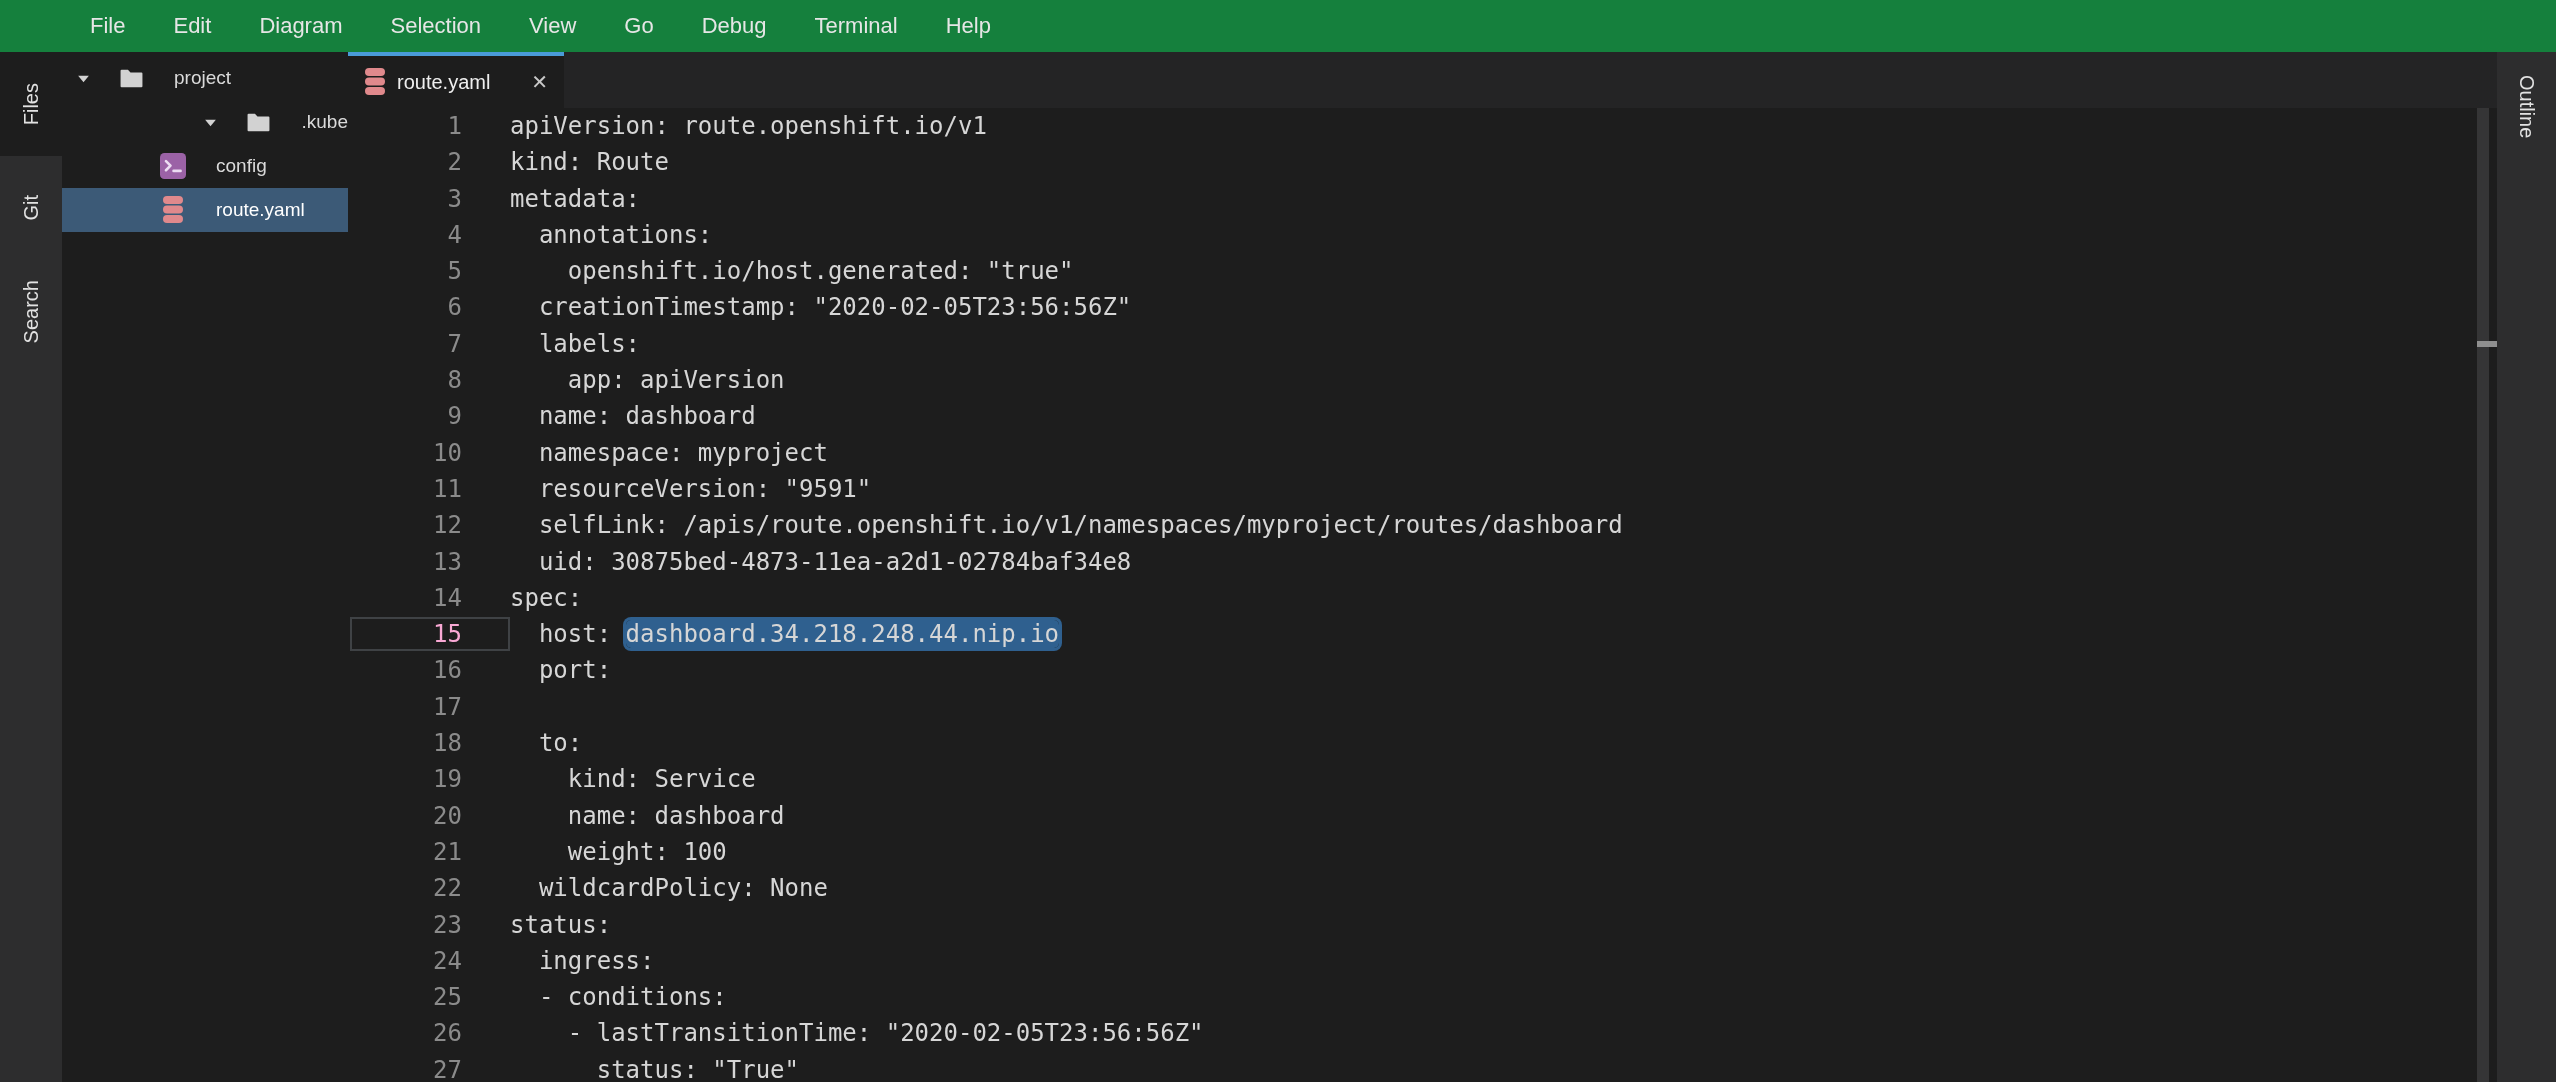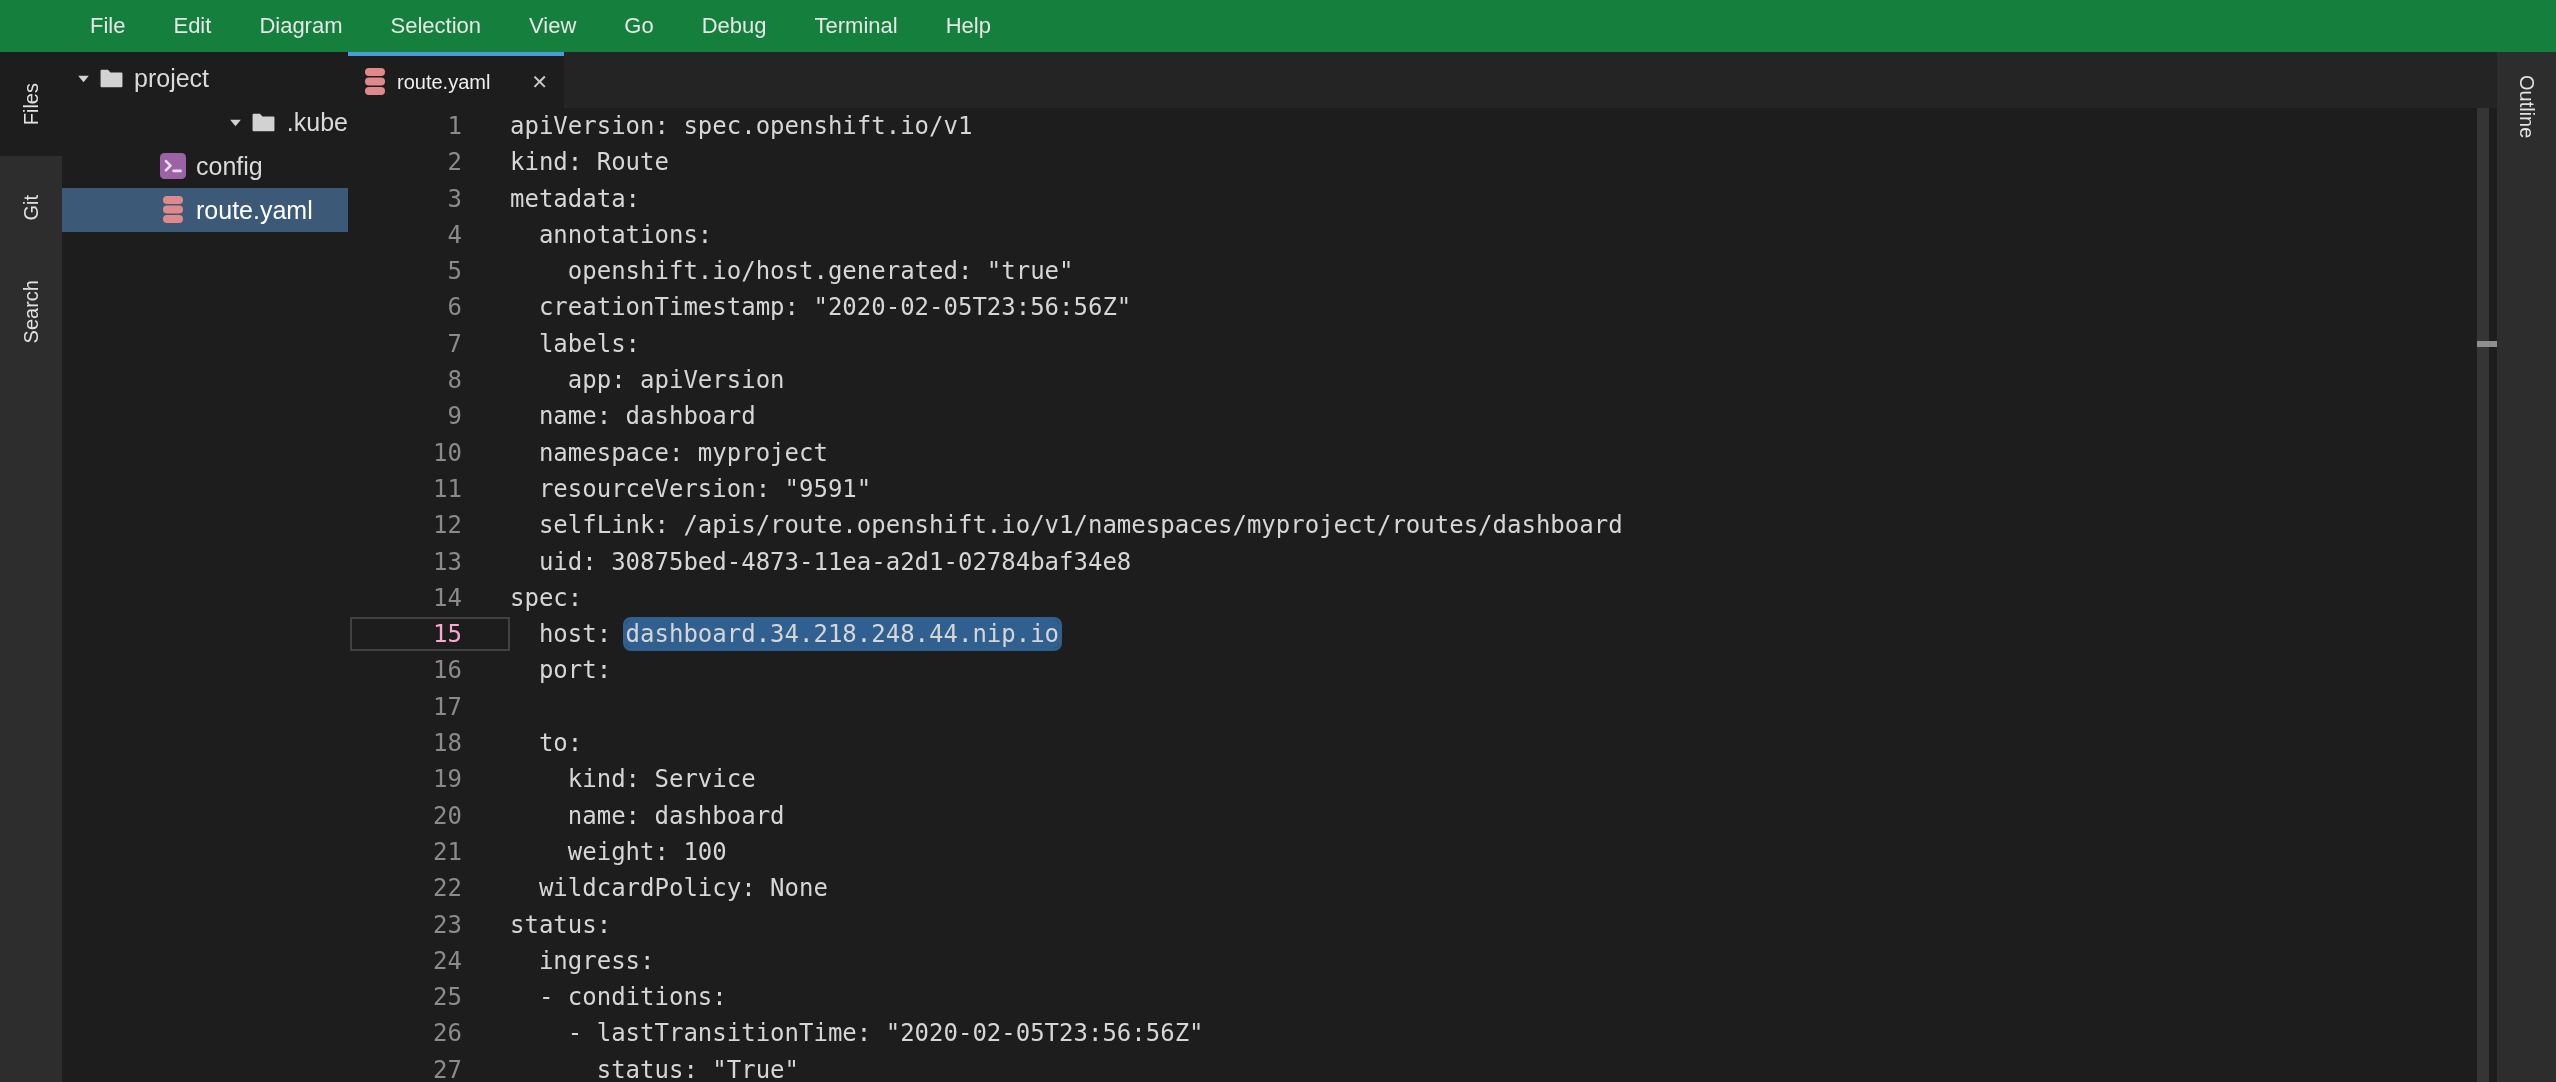--- a/index.html
+++ b/index.html
@@ -17,21 +17,21 @@
   .rail-tab.active { background:#1d1d1d; }
   .vlabel-up { writing-mode:vertical-rl; transform:rotate(180deg); font-size:20px; color:#e2e2e2; }
   .vlabel-down { writing-mode:vertical-rl; font-size:20px; color:#e2e2e2; }
 
   
   .rail-right { position:absolute; right:0; top:52px; bottom:0; width:59px; background:#2d2d2e;
                 display:flex; justify-content:center; align-items:flex-start; padding-top:23px; z-index:4; }
 
   
   .tree { position:absolute; left:62px; top:52px; width:286px; bottom:0; background:#1d1d1d; padding-top:4px; }
-  .tree-row { height:44px; display:flex; align-items:center; font-size:25px; color:#dadada; cursor:default; }
+  .tree-row { height:44px; display:flex; align-items:center; font-size:19px; color:#dadada; cursor:default;gap:20px; }
   .tree-row.selected { background:var(--tree-selection); color:#ffffff; }
   .tree-row .chev { width:26px; display:flex; justify-content:center; flex:none; }
   .tree-row .ficon { width:30px; display:flex; justify-content:center; flex:none; margin-right:8px; }
   .d0 { padding-left:8px; } .d1 { padding-left:39px;justify-content:flex-end; } .d2 { padding-left:96px; }
 
   
   .tabbar { position:absolute; left:348px; top:52px; right:59px; height:56px; background:#242425; display:flex; }
   .tab { width:216px; height:56px; background:#1d1d1d; border-top:4px solid var(--accent-blue);
          display:flex; align-items:center; padding:0 16px; }
   .tab .ficon { display:flex; margin-right:11px; }
@@ -145,21 +145,21 @@
           <rect x="1" y="9.5" width="20" height="8" rx="4" fill="var(--yaml-icon)"></rect>
           <rect x="1" y="19" width="20" height="8" rx="4" fill="var(--yaml-icon)"></rect>
         </svg>
       </span>
     <span class="tab-label">route.yaml</span>
     <span class="tab-close">✕</span>
   </div>
 </div>
 
 <div class="editor">
-    <div class="line"><span class="ln">1</span><span class="code">apiVersion: spec.openshift.io/v1</span></div>
+    <div class="line"><span class="ln">1</span><span class="code">apiVersion: route.openshift.io/v1</span></div>
     <div class="line"><span class="ln">2</span><span class="code">kind: Route</span></div>
     <div class="line"><span class="ln">3</span><span class="code">metadata:</span></div>
     <div class="line"><span class="ln">4</span><span class="code">  annotations:</span></div>
     <div class="line"><span class="ln">5</span><span class="code">    openshift.io/host.generated: "true"</span></div>
     <div class="line"><span class="ln">6</span><span class="code">  creationTimestamp: "2020-02-05T23:56:56Z"</span></div>
     <div class="line"><span class="ln">7</span><span class="code">  labels:</span></div>
     <div class="line"><span class="ln">8</span><span class="code">    app: apiVersion</span></div>
     <div class="line"><span class="ln">9</span><span class="code">  name: dashboard</span></div>
     <div class="line"><span class="ln">10</span><span class="code">  namespace: myproject</span></div>
     <div class="line"><span class="ln">11</span><span class="code">  resourceVersion: "9591"</span></div>

